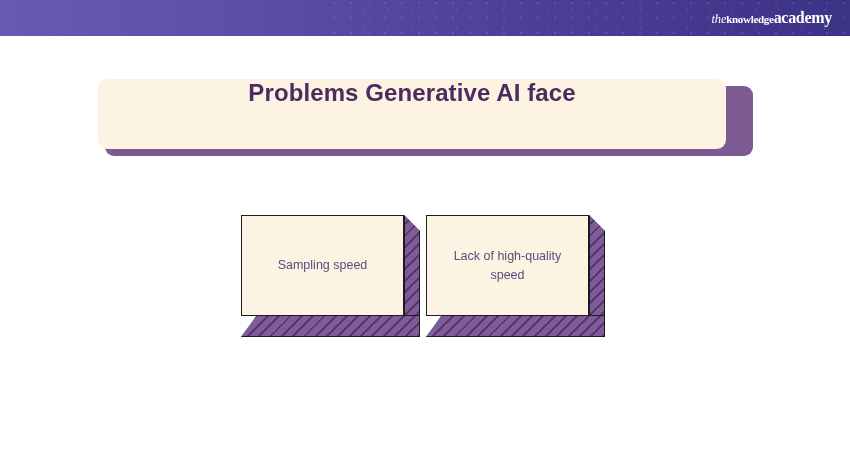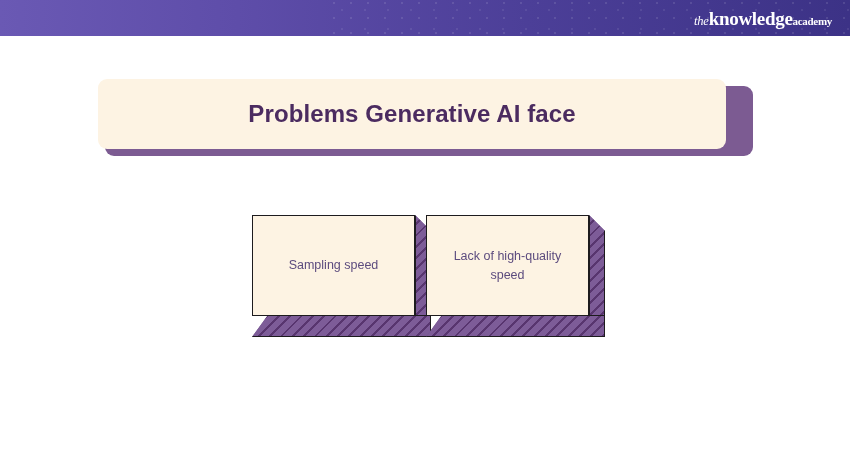--- a/index.html
+++ b/index.html
@@ -48,27 +48,27 @@
     z-index: 2;
   }
   .brand-the {
     font-style: italic;
     font-size: 12.5px;
     letter-spacing: -0.2px;
     margin-top: 28px;
   }
   .brand-knowledge {
     font-weight: bold;
-    font-size: 19px;
+    font-size: 11px;
     letter-spacing: -0.3px;
     margin-top: 32px;
   }
   .brand-academy {
     font-weight: bold;
-    font-size: 11px;
+    font-size: 16px;
     letter-spacing: -0.3px;
     text-align: center;
   }
 
   
   #title-banner-wrap {
     position: absolute;
     left: 98px;
     top: 79px;
     width: 648px;
@@ -84,21 +84,20 @@
     border-radius: 9px;
   }
   #title-banner {
     position: absolute;
     left: 0; top: 0;
     width: 628px;
     height: 70px;
     background: #fdf3e3;
     border-radius: 9px;
     display: flex;
-    align-items: center;
     justify-content: center;
   }
   #title-text {
     color: #4b2b60;
     font-size: 24px;
     font-weight: bold;
     letter-spacing: 0.1px;
     text-align: center;
   }
 
@@ -110,21 +109,21 @@
     width: 740px;
     height: 125px;
   }
   .card-wrap {
     position: absolute;
     top: 0;
     width: 163px;
     height: 122px;
   }
   .card-wrap.c0 { left: 0px; }
-  .card-wrap.c1 { left: 196px; }
+  .card-wrap.c1 { left: 185px; }
   .card-wrap.c2 { left: 370px; }
   .card-wrap.c3 { left: 555px; }
 
   
   .card-side {
     position: absolute;
     left: 163px;
     top: 0;
     width: 16px;
     height: 122px;

